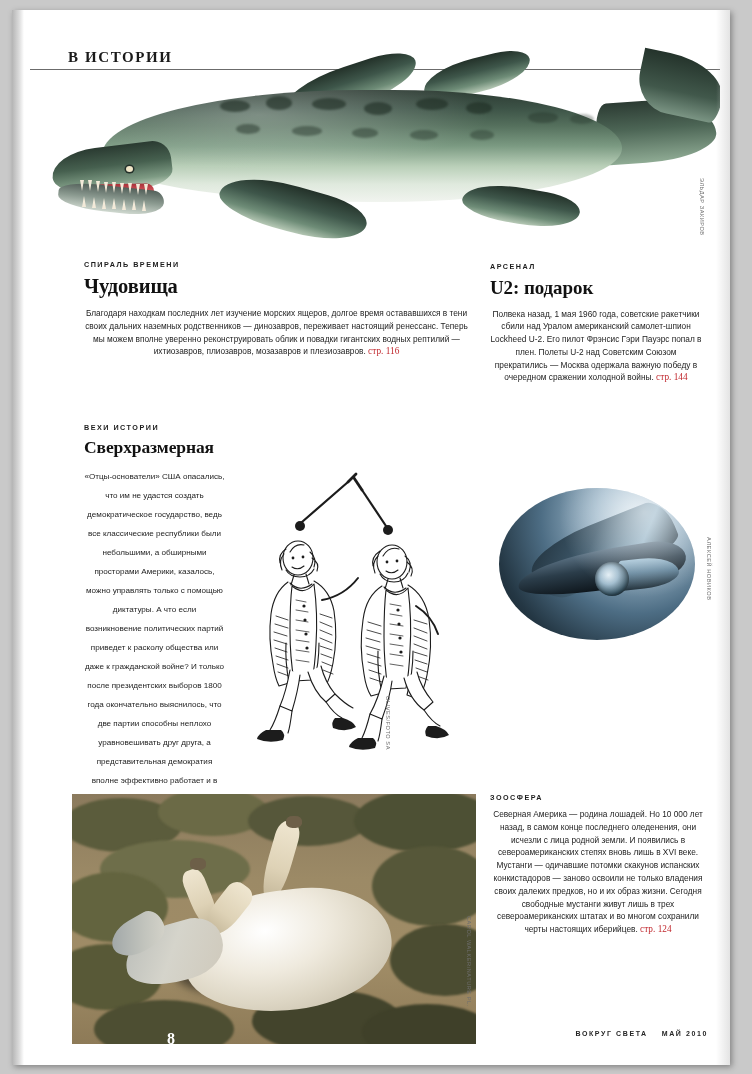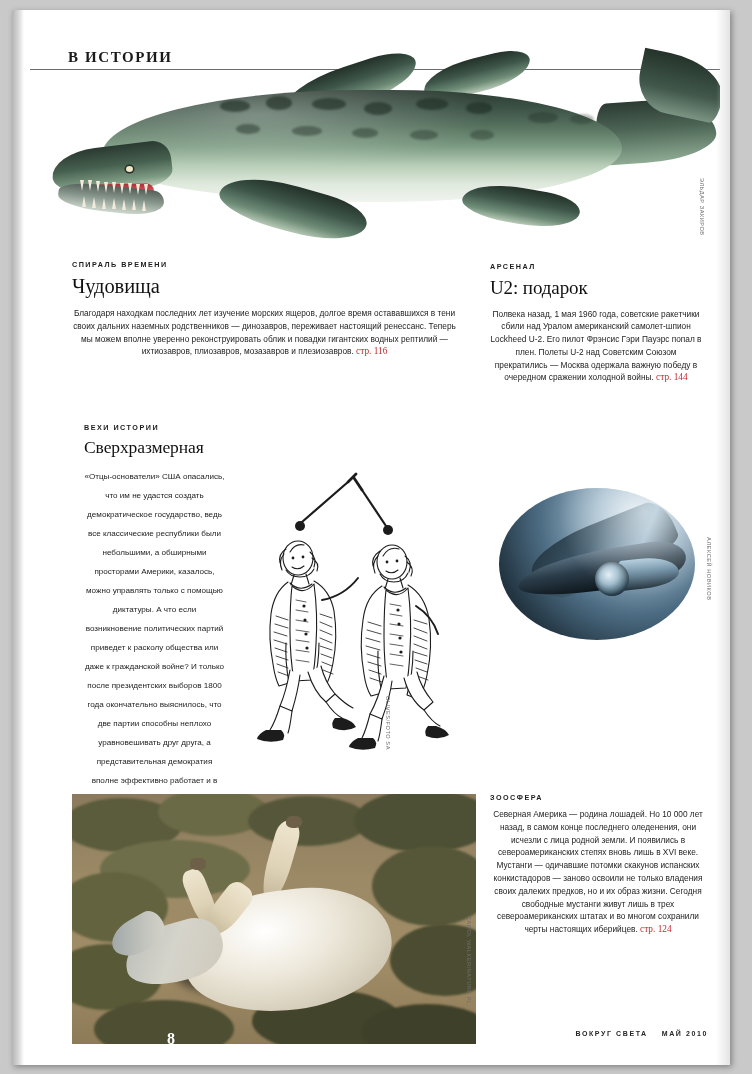--- a/index.html
+++ b/index.html
@@ -163,21 +163,21 @@
   .kicker {
     font-family: "Liberation Sans", sans-serif;
     font-weight: bold;
     font-size: 7.2px;
     letter-spacing: 1.5px;
     color: #1c1c1c;
     margin-bottom: 6px;
   }
   .headline {
     font-family: "Liberation Serif", serif;
-    font-weight: normal;
+    font-weight: bold;
     font-size: 20.5px;
     line-height: 23px;
     color: #111111;
     letter-spacing: -0.1px;
     margin-bottom: 9px;
   }
   .body {
     font-family: "Liberation Sans", sans-serif;
     font-size: 8.3px;
     line-height: 12.8px;
@@ -185,21 +185,21 @@
     text-align: center;
   }
   .pageref {
     font-family: "Liberation Serif", serif;
     font-size: 9.3px;
     color: #c0272d;
     white-space: nowrap;
   }
 
   
-  #art1 { position: absolute; left: 60px; top: 250px; width: 385px; }
+  #art1 { position: absolute; left: 72px; top: 250px; width: 385px; }
   
   #art2 { position: absolute; left: 478px; top: 252px; width: 212px; }
   #art2 .headline { font-size: 19px; line-height: 21.5px; }
   
   #art3 { position: absolute; left: 72px; top: 413px; width: 141px; }
   #art3 .headline { font-size: 17.5px; line-height: 19.5px; }
   #art3 .body { font-size: 8.1px; line-height: 19px; }
   
   #art4 { position: absolute; left: 478px; top: 783px; width: 216px; }
   #art4 .headline { font-size: 21px; line-height: 23px; margin-bottom: 11px; }

